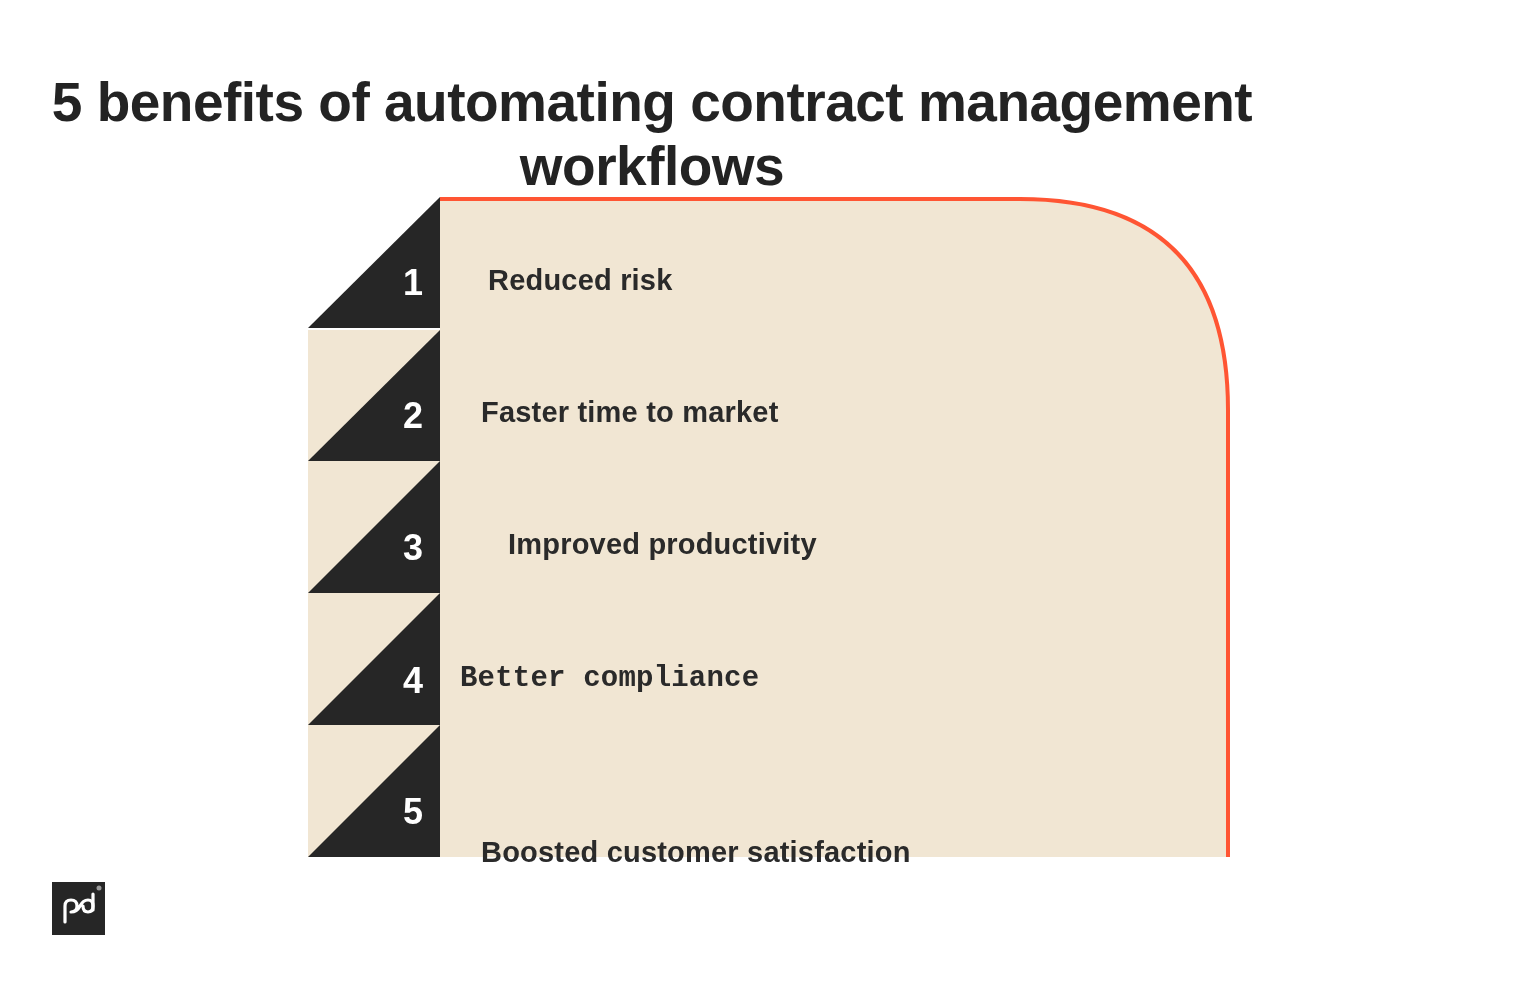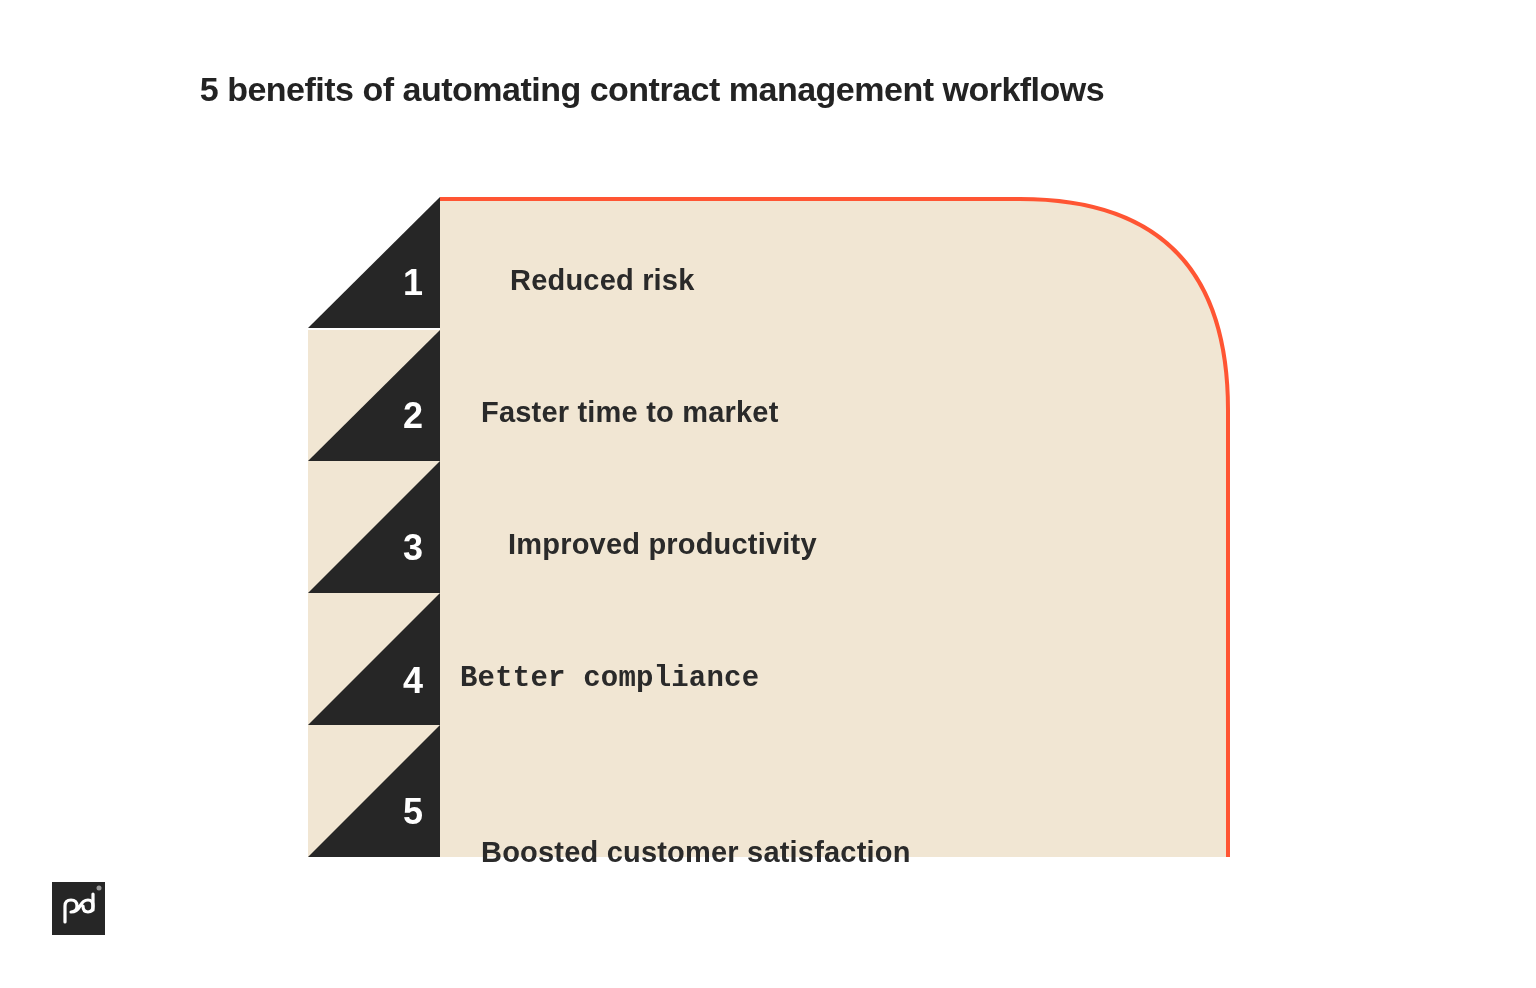--- a/index.html
+++ b/index.html
@@ -1,17 +1,17 @@
 <!DOCTYPE html>
 <html><head>
 <meta charset="utf-8">
 <style>
   html, body { margin: 0; padding: 0; background: #ffffff; }
   body { width: 1536px; height: 988px; position: relative; overflow: hidden; font-family: "Liberation Sans", "DejaVu Sans", sans-serif; color: #262626; }
-  .title { position: absolute; left: 0; top: 70px; width: 1304px; text-align: center; font-size: 34px; font-weight: 700; letter-spacing: -0.5px; color: #232323; margin: 0; }
+  .title { position: absolute; left: 0; top: 70px; width: 1304px; text-align: center; font-size: 55px; font-weight: 700; letter-spacing: -0.5px; color: #232323; margin: 0; }
   .diagram { position: absolute; left: 0; top: 0; width: 1536px; height: 988px; }
   .item-label { position: absolute; font-size: 29px; font-weight: 700; color: #2a2a2a; white-space: nowrap; letter-spacing: 0.2px; }
   .item-num { position: absolute; font-size: 36px; font-weight: 700; color: #ffffff; width: 40px; text-align: center; }
   .logo { position: absolute; left: 52px; top: 882px; width: 53px; height: 53px; background: #262626; }
   .logo svg { position: absolute; left: 0; top: 0; }
 </style>
 </head>
 <body>
 
 <h1 class="title">5 benefits of automating contract management workflows</h1>
@@ -33,21 +33,21 @@
   <polygon points="308,725 440,593 440,725" fill="#262626"></polygon>
   <polygon points="308,857 440,725 440,857" fill="#262626"></polygon>
 </svg>
 
 <div class="item-num" style="left:393px; top:262px;">1</div>
 <div class="item-num" style="left:393px; top:395px;">2</div>
 <div class="item-num" style="left:393px; top:527px;">3</div>
 <div class="item-num" style="left:393px; top:660px;">4</div>
 <div class="item-num" style="left:393px; top:791px;">5</div>
 
-<div class="item-label" style="left:510px; top:264px;">Reduced risk</div>
+<div class="item-label" style="left:488px; top:264px;">Reduced risk</div>
 <div class="item-label" style="left:481px; top:396px;text-align:right;">Faster time to market</div>
 <div class="item-label" style="left:508px; top:528px;">Improved productivity</div>
 <div class="item-label" style="left:460px; top:662px;font-family:Liberation Mono, monospace;">Better compliance</div>
 <div class="item-label" style="left:481px; top:836px;">Boosted customer satisfaction</div>
 
 <div class="logo">
   <svg width="53" height="53" viewBox="0 0 53 53" xmlns="http://www.w3.org/2000/svg">
     <path d="M13 40 L13 24 Q13 18 19 18 Q25 18 25 24 Q25 30 19 30 Q25 30 28 24 Q31 18 36 18 Q41 18 41 24 Q41 30 36 30 Q31 30 31 24" fill="none" stroke="#ffffff" stroke-width="3.2" stroke-linecap="round" stroke-linejoin="round"></path>
     <path d="M41 12 L41 28" fill="none" stroke="#ffffff" stroke-width="3.2" stroke-linecap="round"></path>
     <circle cx="47" cy="6" r="2.5" fill="#9a9a9a"></circle>

